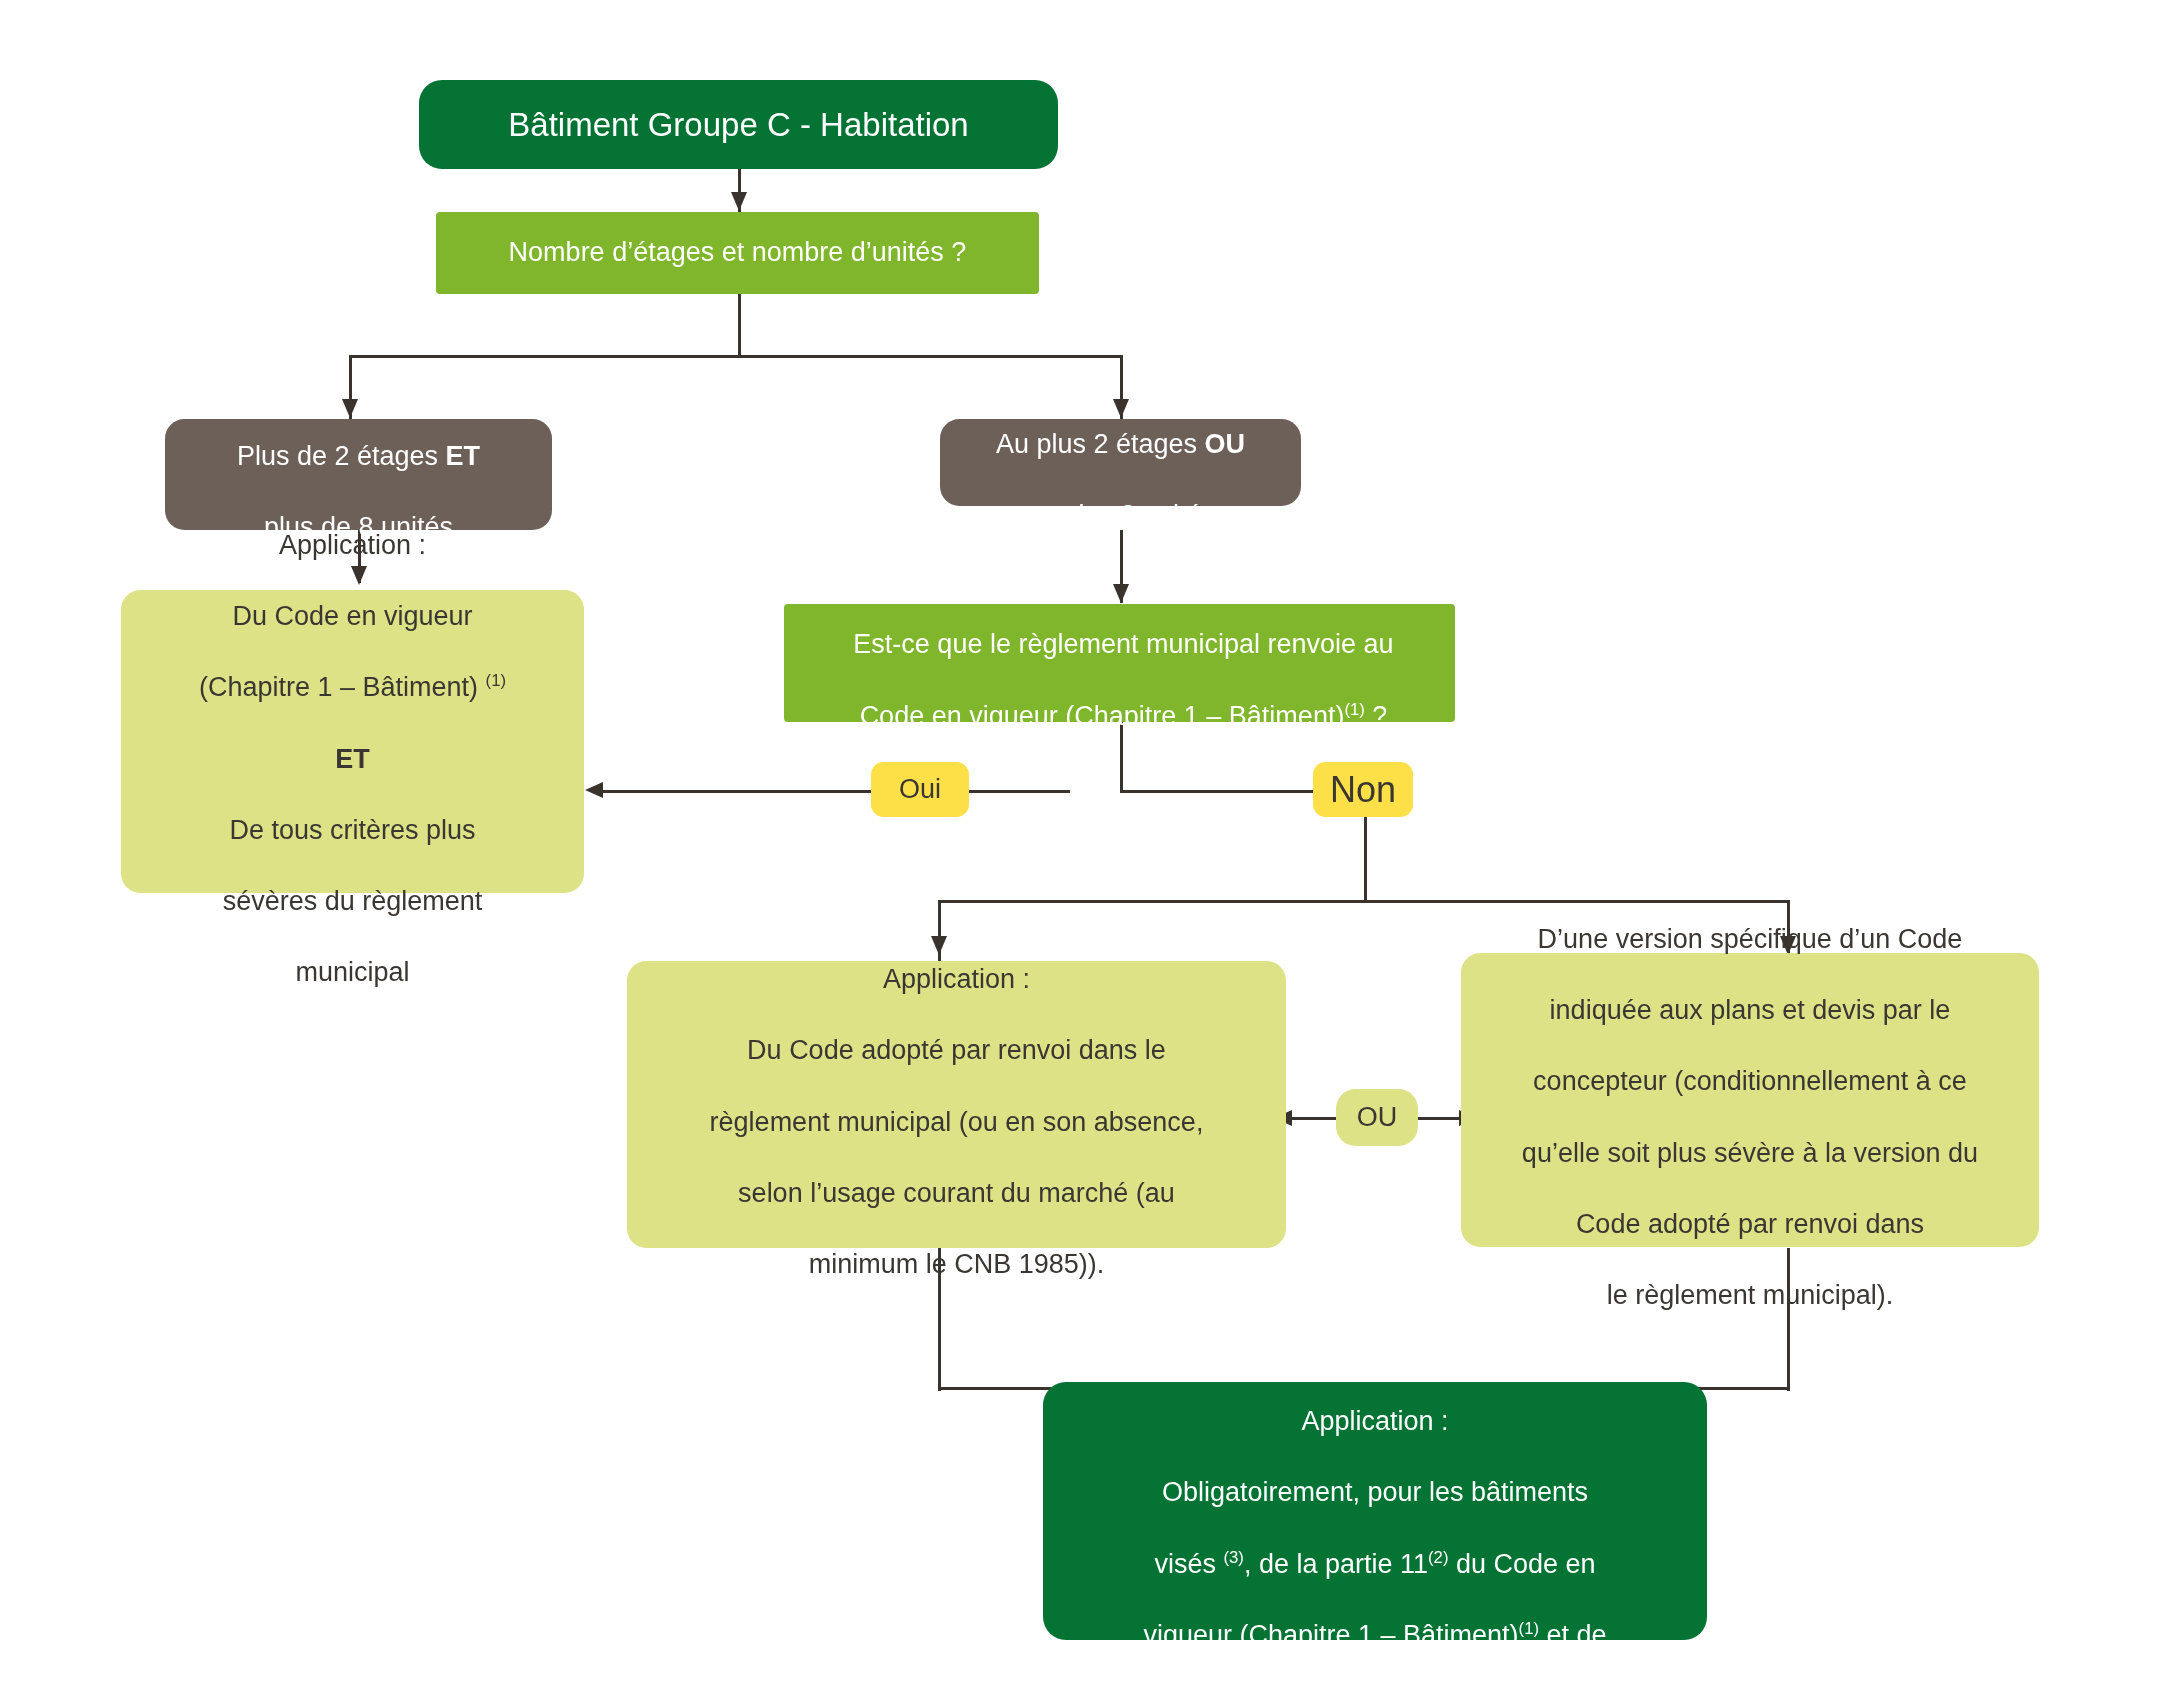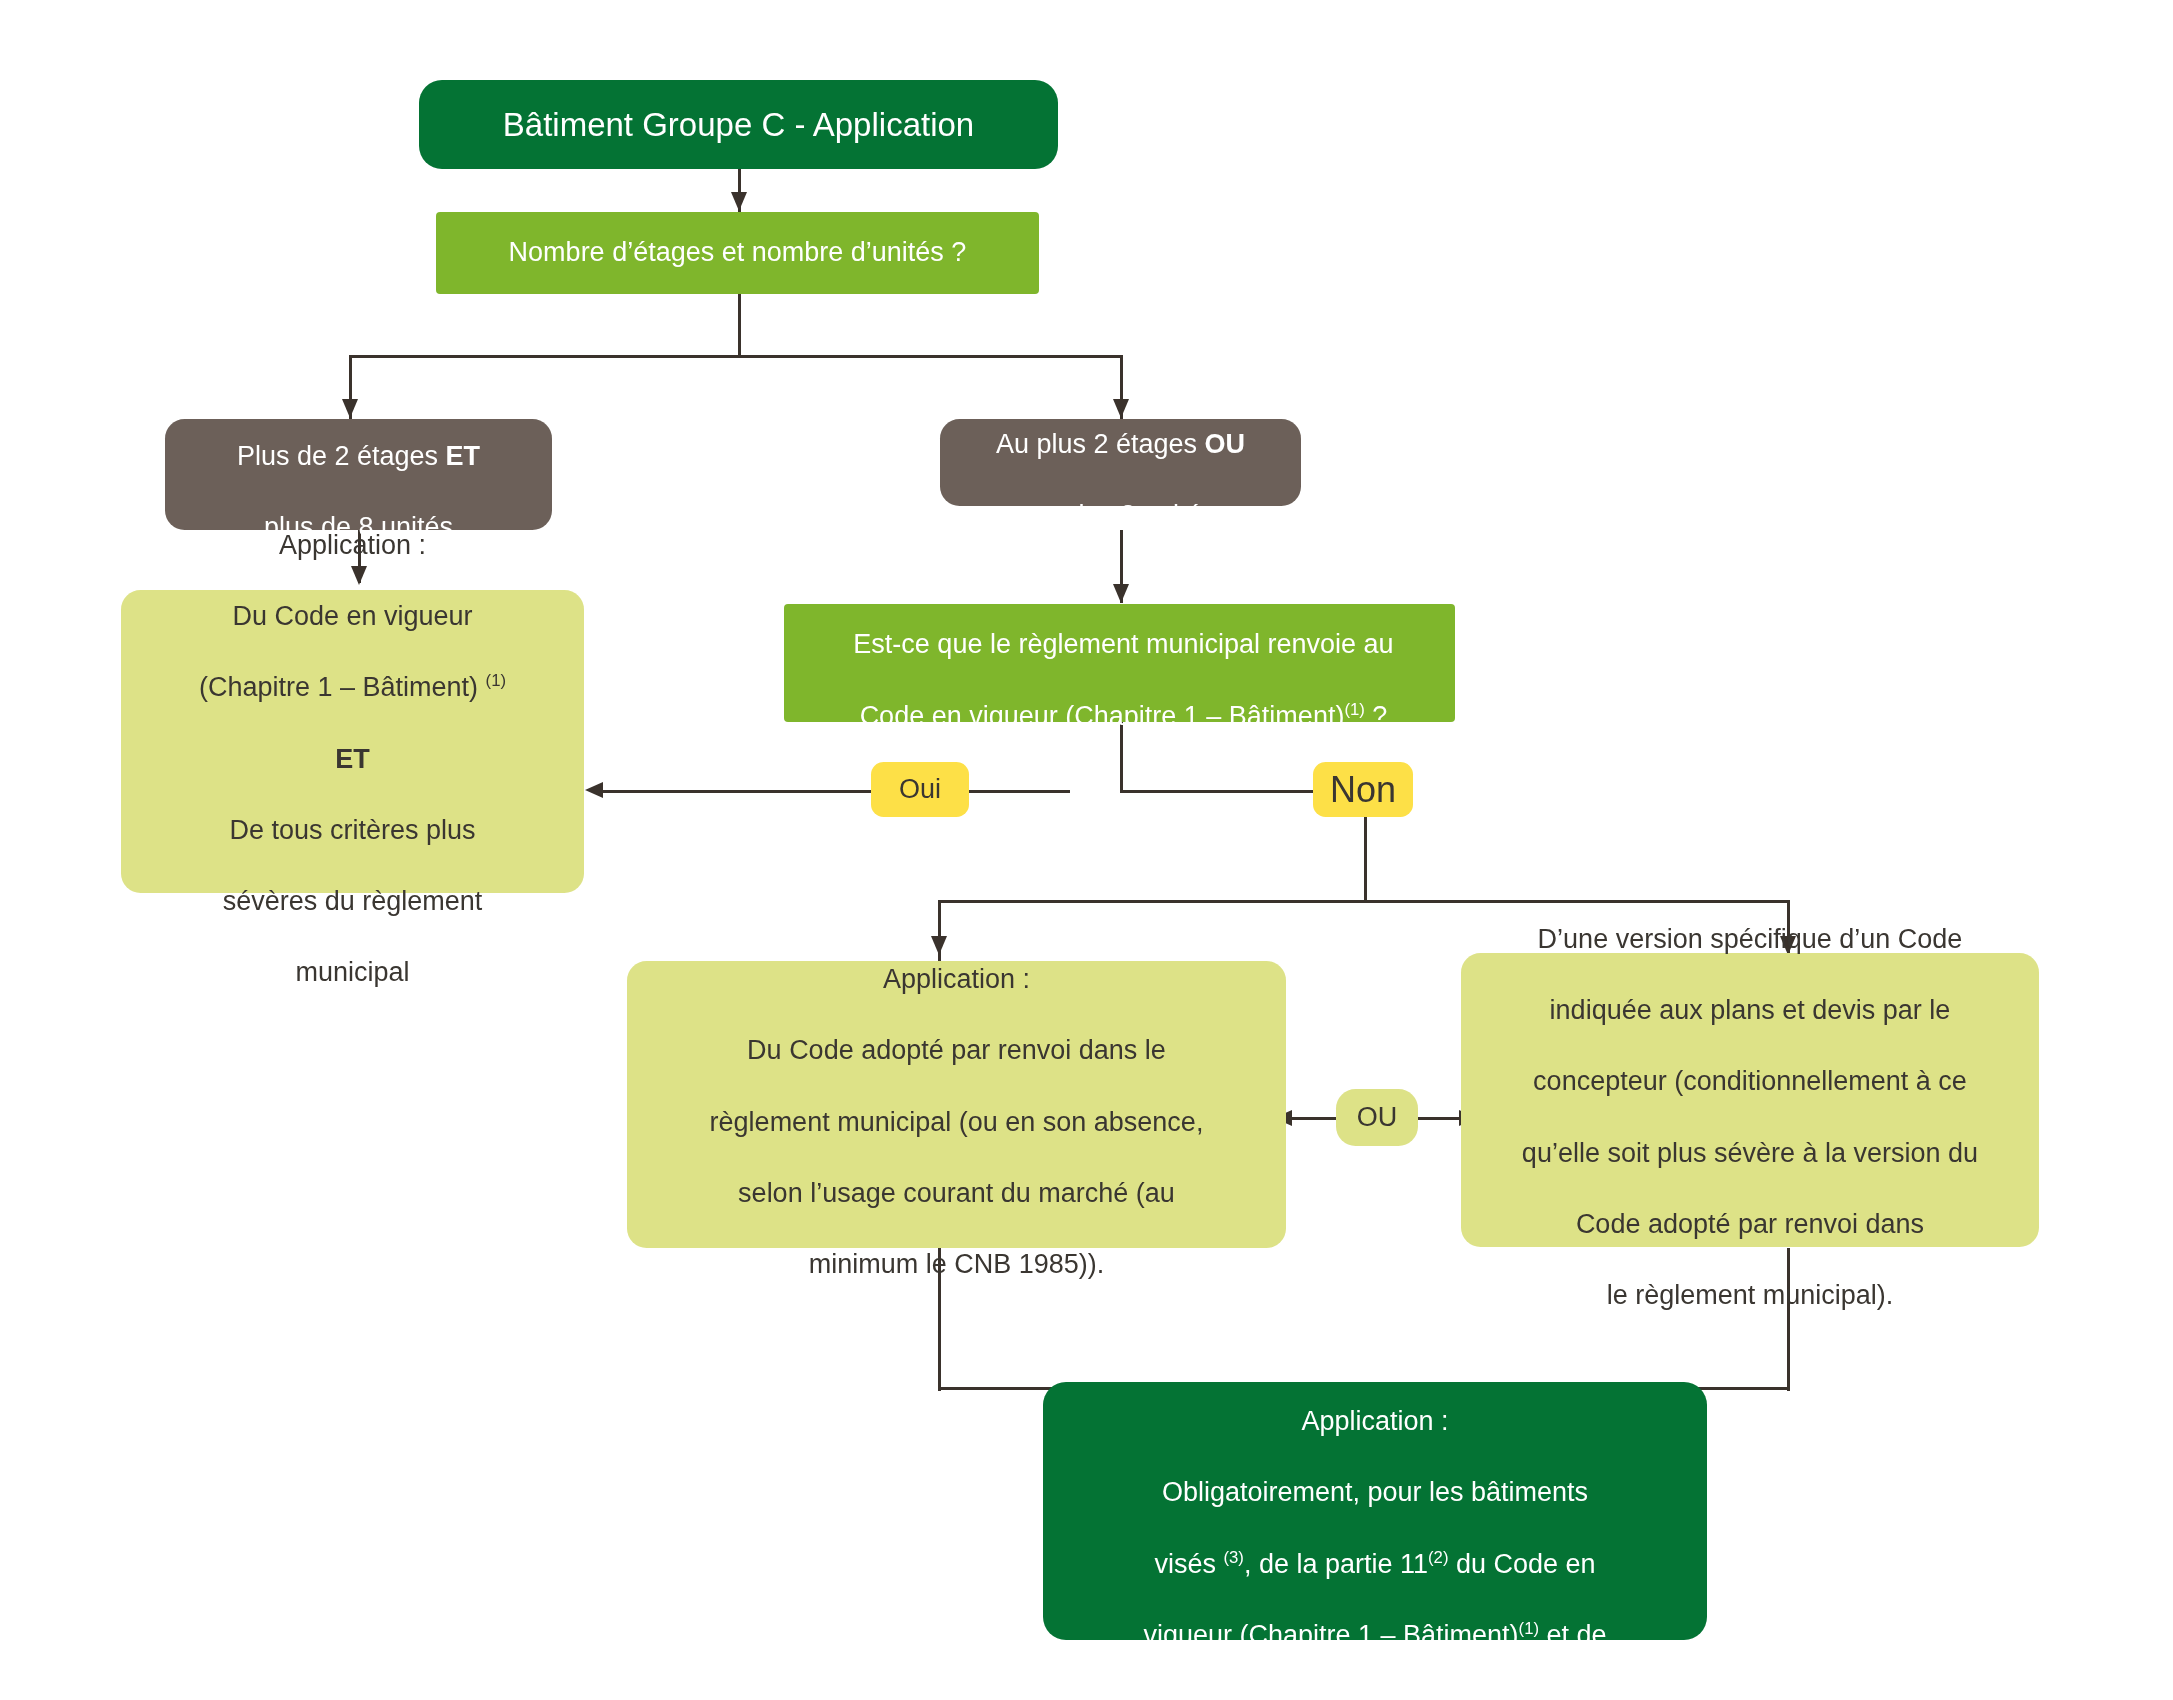--- a/index.html
+++ b/index.html
@@ -112,21 +112,21 @@
   <div class="line hline" style="left:1415px; top:1117px; width:53px;"></div>
   <div class="arrow arrow-right" style="left:1459px; top:1110px;"></div>
 
   <div class="line vline" style="left:938px; top:1248px; height:143px;"></div>
   <div class="line vline" style="left:1787px; top:1248px; height:143px;"></div>
   <div class="line hline" style="left:938px; top:1387px; width:851px;"></div>
   <div class="line vline" style="left:1364px; top:1387px; height:86px;"></div>
   <div class="arrow arrow-down" style="left:1357px; top:1444px;"></div>
 
   <div class="node n-darkgreen" style="left:419px; top:80px; width:639px; height:89px; font-size:33px;">
-    <span class="txt">Bâtiment Groupe C - Application</span>
+    <span class="txt">Bâtiment Groupe C - Habitation</span>
   </div>
 
   <div class="node n-brightgreen" style="left:436px; top:212px; width:603px; height:82px; font-size:27px;">
     <span class="txt">Nombre d’étages et nombre d’unités ?</span>
   </div>
 
   <div class="node n-gray" style="left:165px; top:419px; width:387px; height:111px; font-size:27px;">
     <span class="txt">
       <span>Plus de 2 étages </span><b>ET</b><br>
       <span>plus de 8 unités</span>

